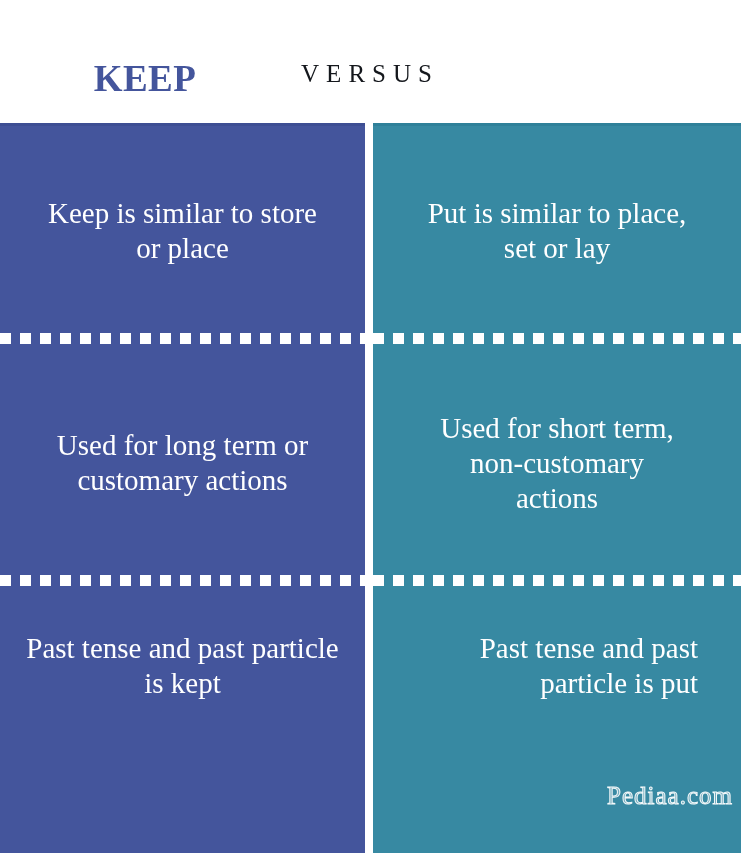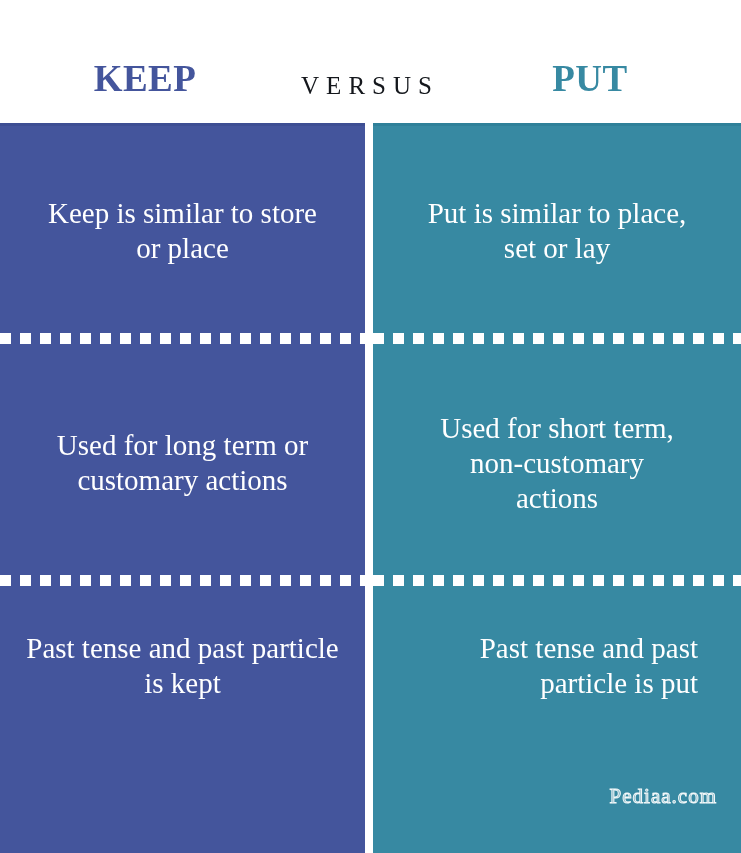--- a/index.html
+++ b/index.html
@@ -47,21 +47,21 @@
     color: #44559c;
   }
   .title-middle {
     left: 255px;
     width: 230px;
     text-align: center;
     font-size: 25px;
     font-weight: normal;
     letter-spacing: 7px;
     color: #14171c;
-    top: 64px;
+    top: 52px;
   }
   .title-right {
     left: 460px;
     width: 260px;
     text-align: center;
     color: #3789a2;
   }
 
   
   .panels {
@@ -132,40 +132,39 @@
       #ffffff 0px, #ffffff 11px,
       transparent 11px, transparent 20px
     );
   }
   .divider-1 { top: 207px; }
   .divider-2 { top: 449px; }
 
   
   .watermark {
     position: absolute;
-    right: 24px;
+    right: 8px;
     bottom: 45px;
-    font-size: 21px;
+    font-size: 25px;
     line-height: 30px;
     letter-spacing: 1px;
     color: rgba(255,255,255,0.30);
     font-family: "Liberation Serif", "DejaVu Serif", serif;
     -webkit-text-stroke: 1px rgba(255,255,255,0.92);
     white-space: nowrap;
   }
 </style>
 </head>
 <body>
 
 <div class="infographic">
 
   <div class="header">
     <div class="header-title title-left">KEEP</div>
     <div class="header-title title-middle">VERSUS</div>
-    <div class="header-title title-right">PUT</div>
   </div>
 
   <div class="panels">
 
     <div class="panel panel-left">
       <div class="cell cell-0">
         <span class="cell-text">Keep is similar to store or place</span>
       </div>
       <div class="divider divider-1"></div>
       <div class="cell cell-1">

